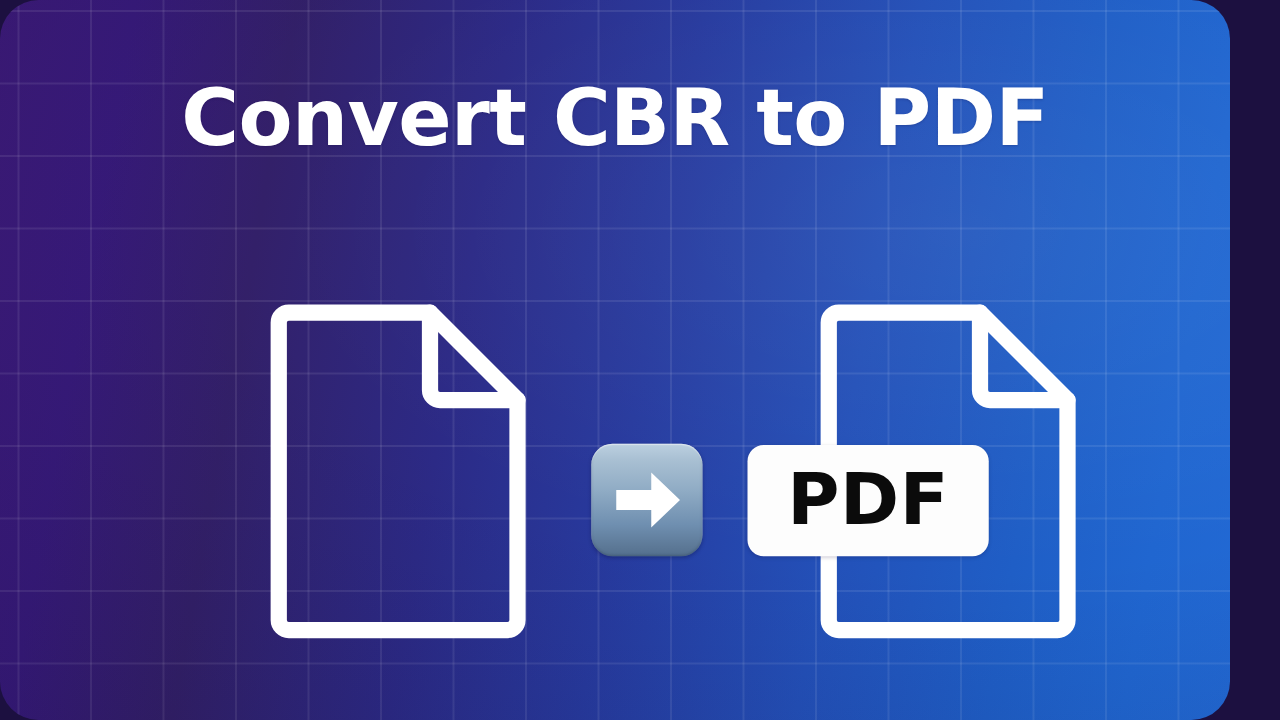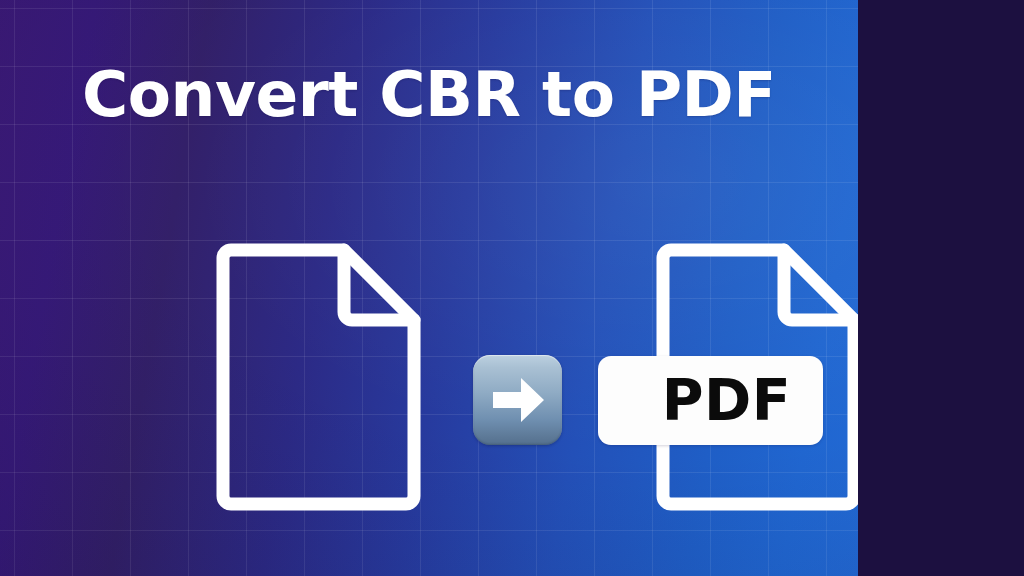--- a/index.html
+++ b/index.html
@@ -7,35 +7,36 @@
     margin: 0;
     padding: 0;
     background: #1c1040;
   }
   body {
     font-family: "Liberation Sans", sans-serif;
   }
 
   .stage {
     position: relative;
-    width: 858px;
+    width: 984px;
     height: 576px;
     overflow: hidden;
     
     background:
       linear-gradient(100deg,
         #3c1a78 0%,
         #371a7a 10%,
         #332069 22%,
         #2c2a86 38%,
         #273a9e 52%,
         #2350b8 68%,
         #1f5ec6 82%,
         #2066d0 92%,
         #2269d4 100%);
+    border-radius: 31px;
   }
 
   
   .grid-overlay {
     position: absolute;
     inset: 0;
     pointer-events: none;
     background-image:
       linear-gradient(to right, rgba(255,255,255,0.085) 1.4px, transparent 1.4px),
       linear-gradient(to bottom, rgba(255,255,255,0.085) 1.4px, transparent 1.4px);
@@ -115,21 +116,20 @@
     line-height: 1;
     box-shadow: 0 1px 3px rgba(15,8,55,0.18);
   }
   .file-icon.cbr .file-label {
     left: -49px;
     width: 195px;
   }
   .file-icon.pdf .file-label {
     left: -53px;
     width: 193px;
-    padding-left: 32px;
   }
 
   
   .arrow-badge {
     position: absolute;
     left: 473px;
     top: 117px;
     width: 89px;
     height: 90px;
     border-radius: 17px;

